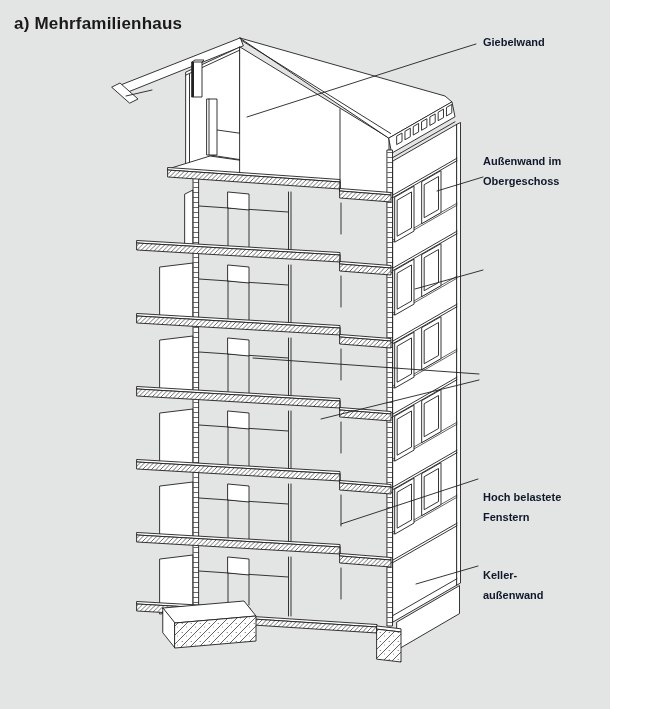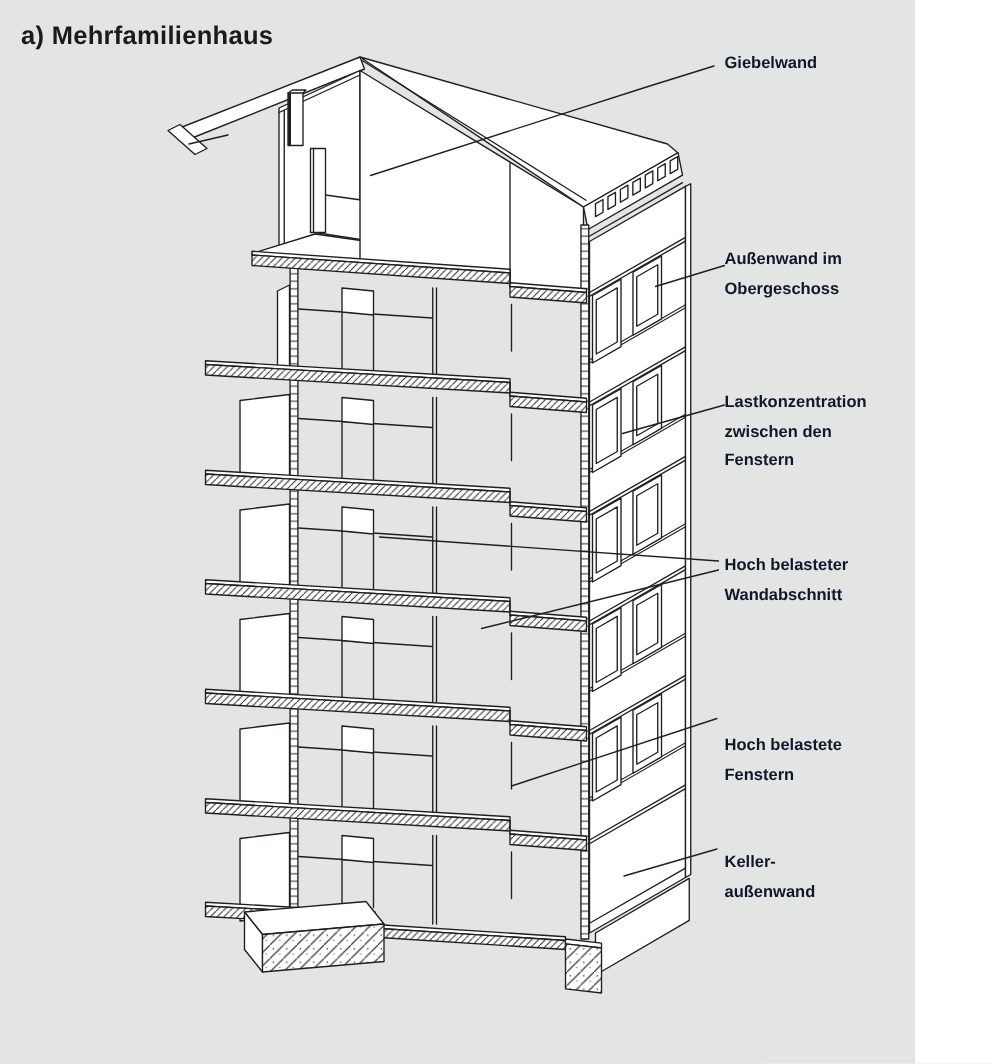--- a/index.html
+++ b/index.html
@@ -260,32 +260,23 @@
         <line x1="341" y1="524" x2="478" y2="479"></line>
         <line x1="416" y1="584" x2="478" y2="566"></line>
       </g>
     </g>
   </svg>
   </div>
 
   <div class="anno" style="top:33px">
     <span>Giebelwand</span>
   </div>
-  <div class="anno" style="top:164px">
+  <div class="anno" style="top:152px">
     <span>Außenwand im</span>
     <span>Obergeschoss</span>
-  </div>
-  <div class="anno" style="top:259px">
-    <span>Lastkonzentration</span>
-    <span>zwischen den</span>
-    <span>Fenstern</span>
-  </div>
-  <div class="anno" style="top:368px">
-    <span>Hoch belasteter</span>
-    <span>Wandabschnitt</span>
   </div>
   <div class="anno" style="top:488px">
     <span>Hoch belastete</span>
     <span>Fenstern</span>
   </div>
   <div class="anno" style="top:566px">
     <span>Keller-</span>
     <span>außenwand</span>
   </div>
 

